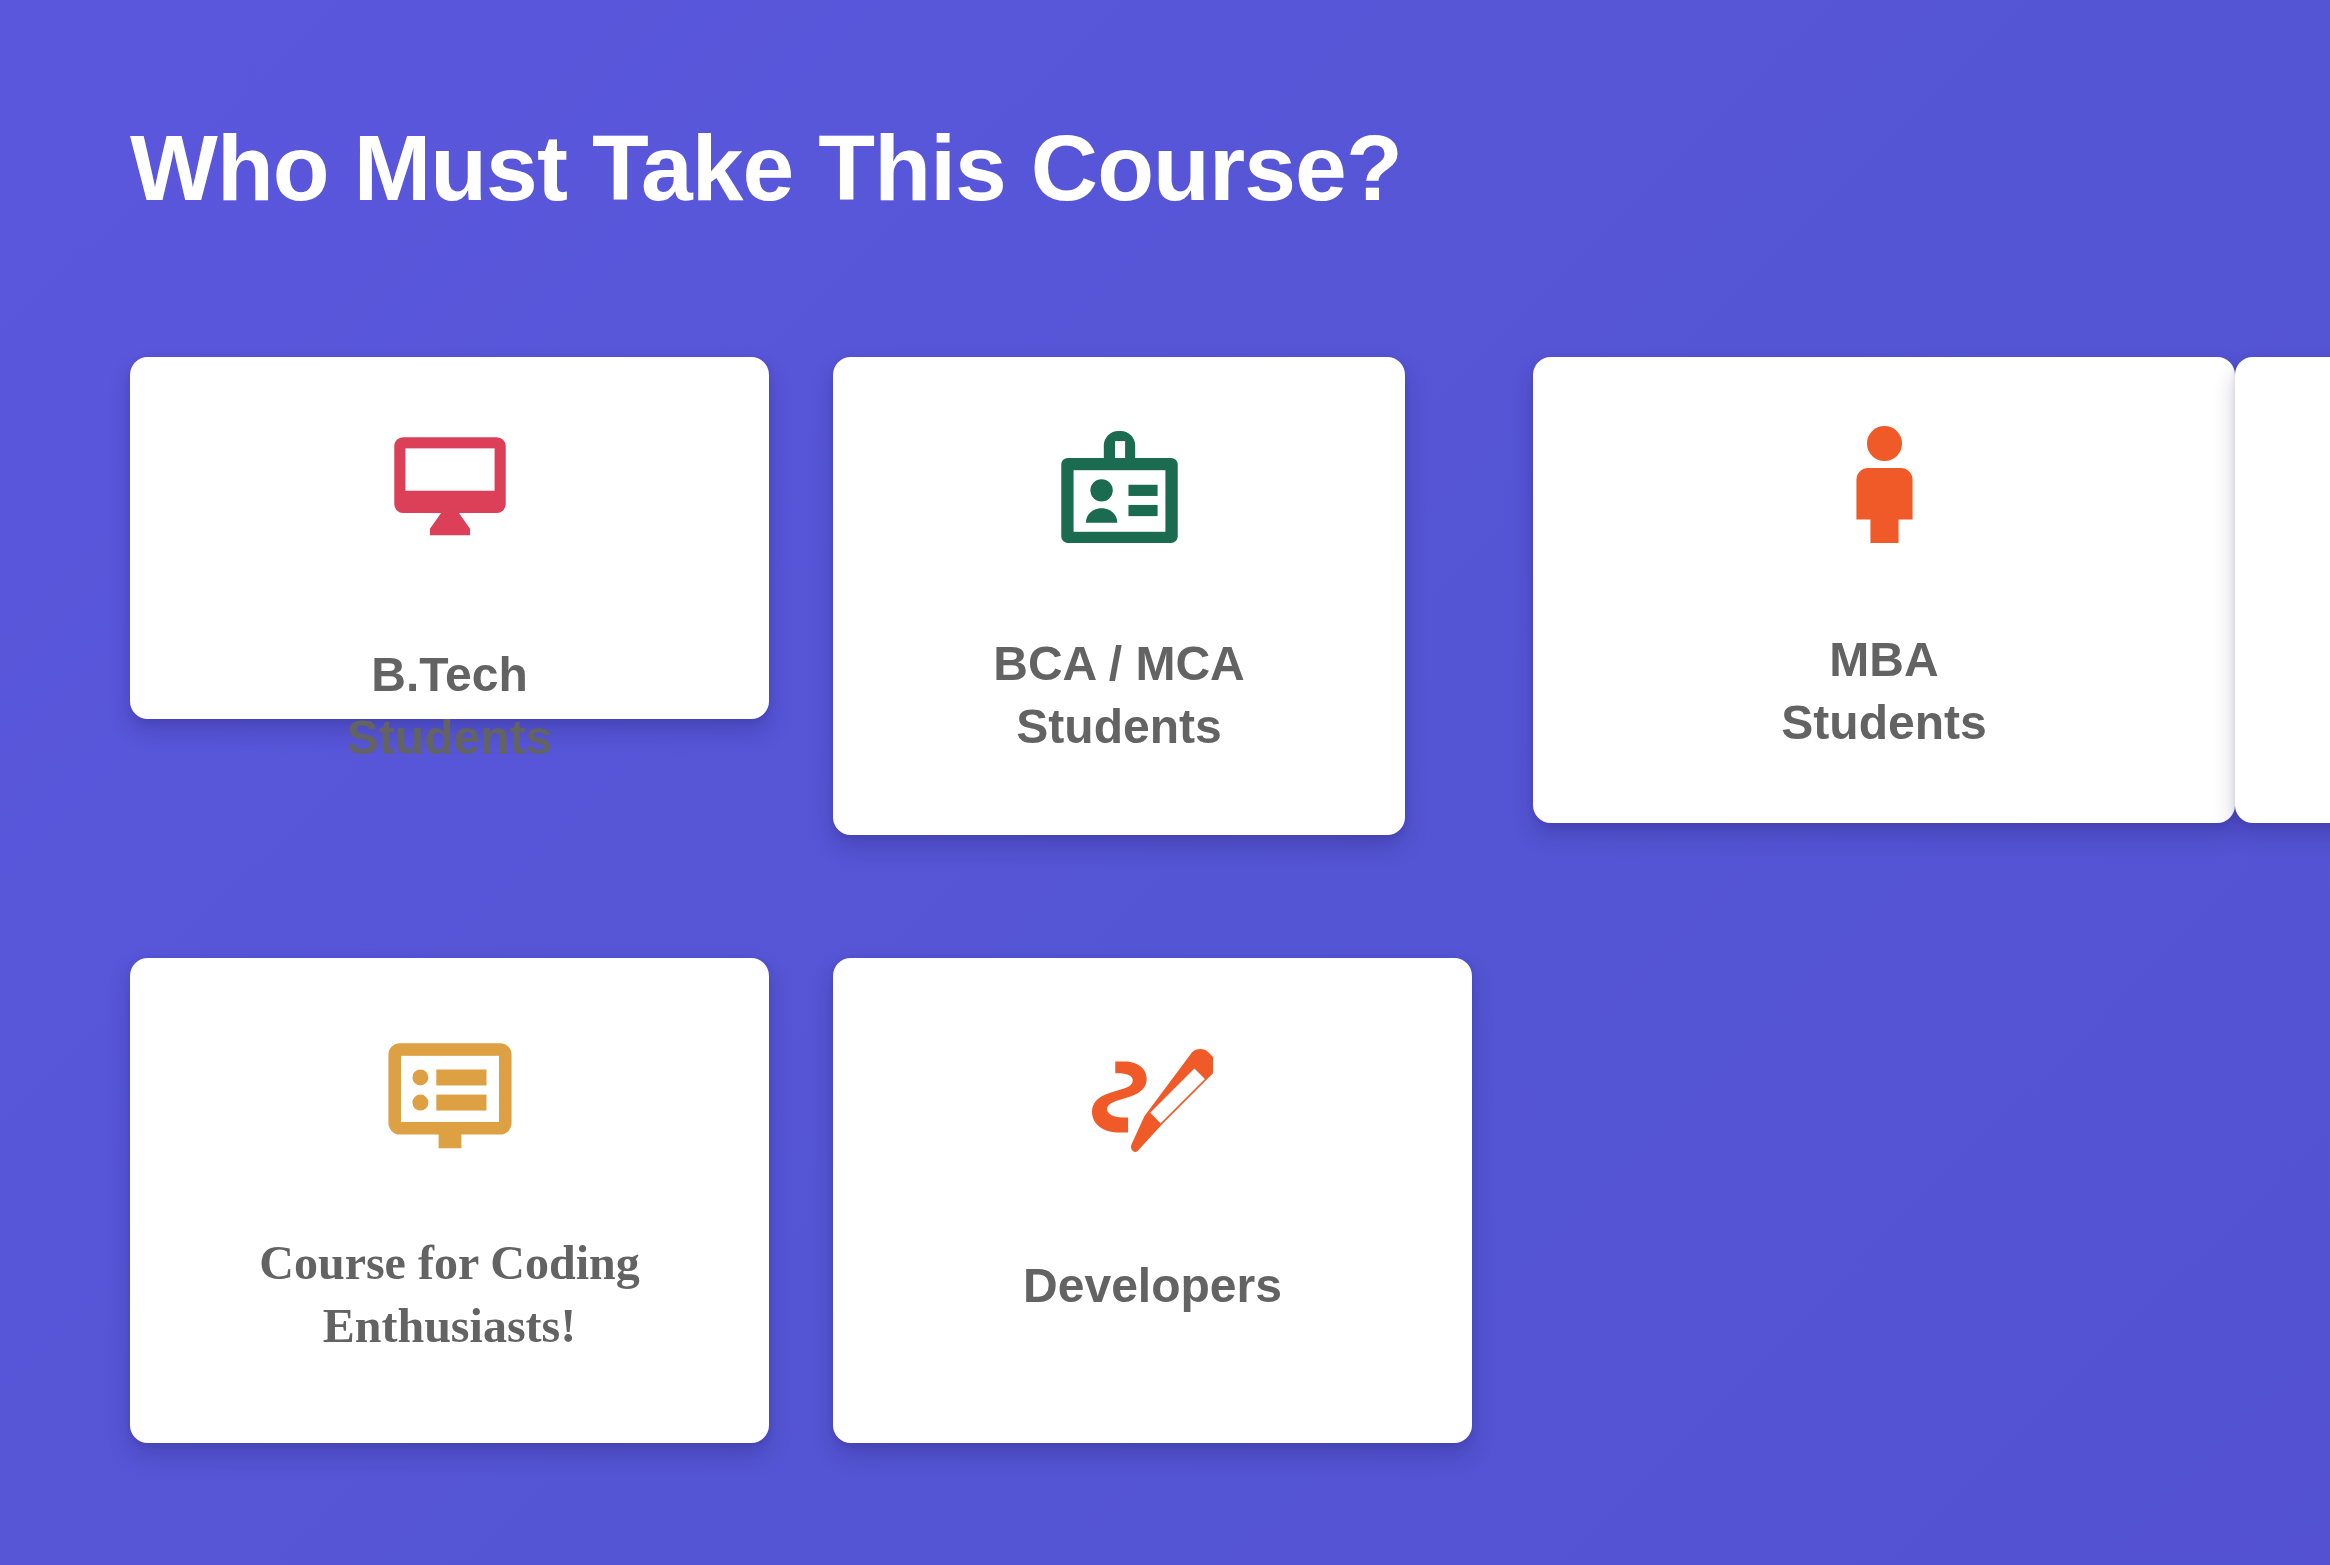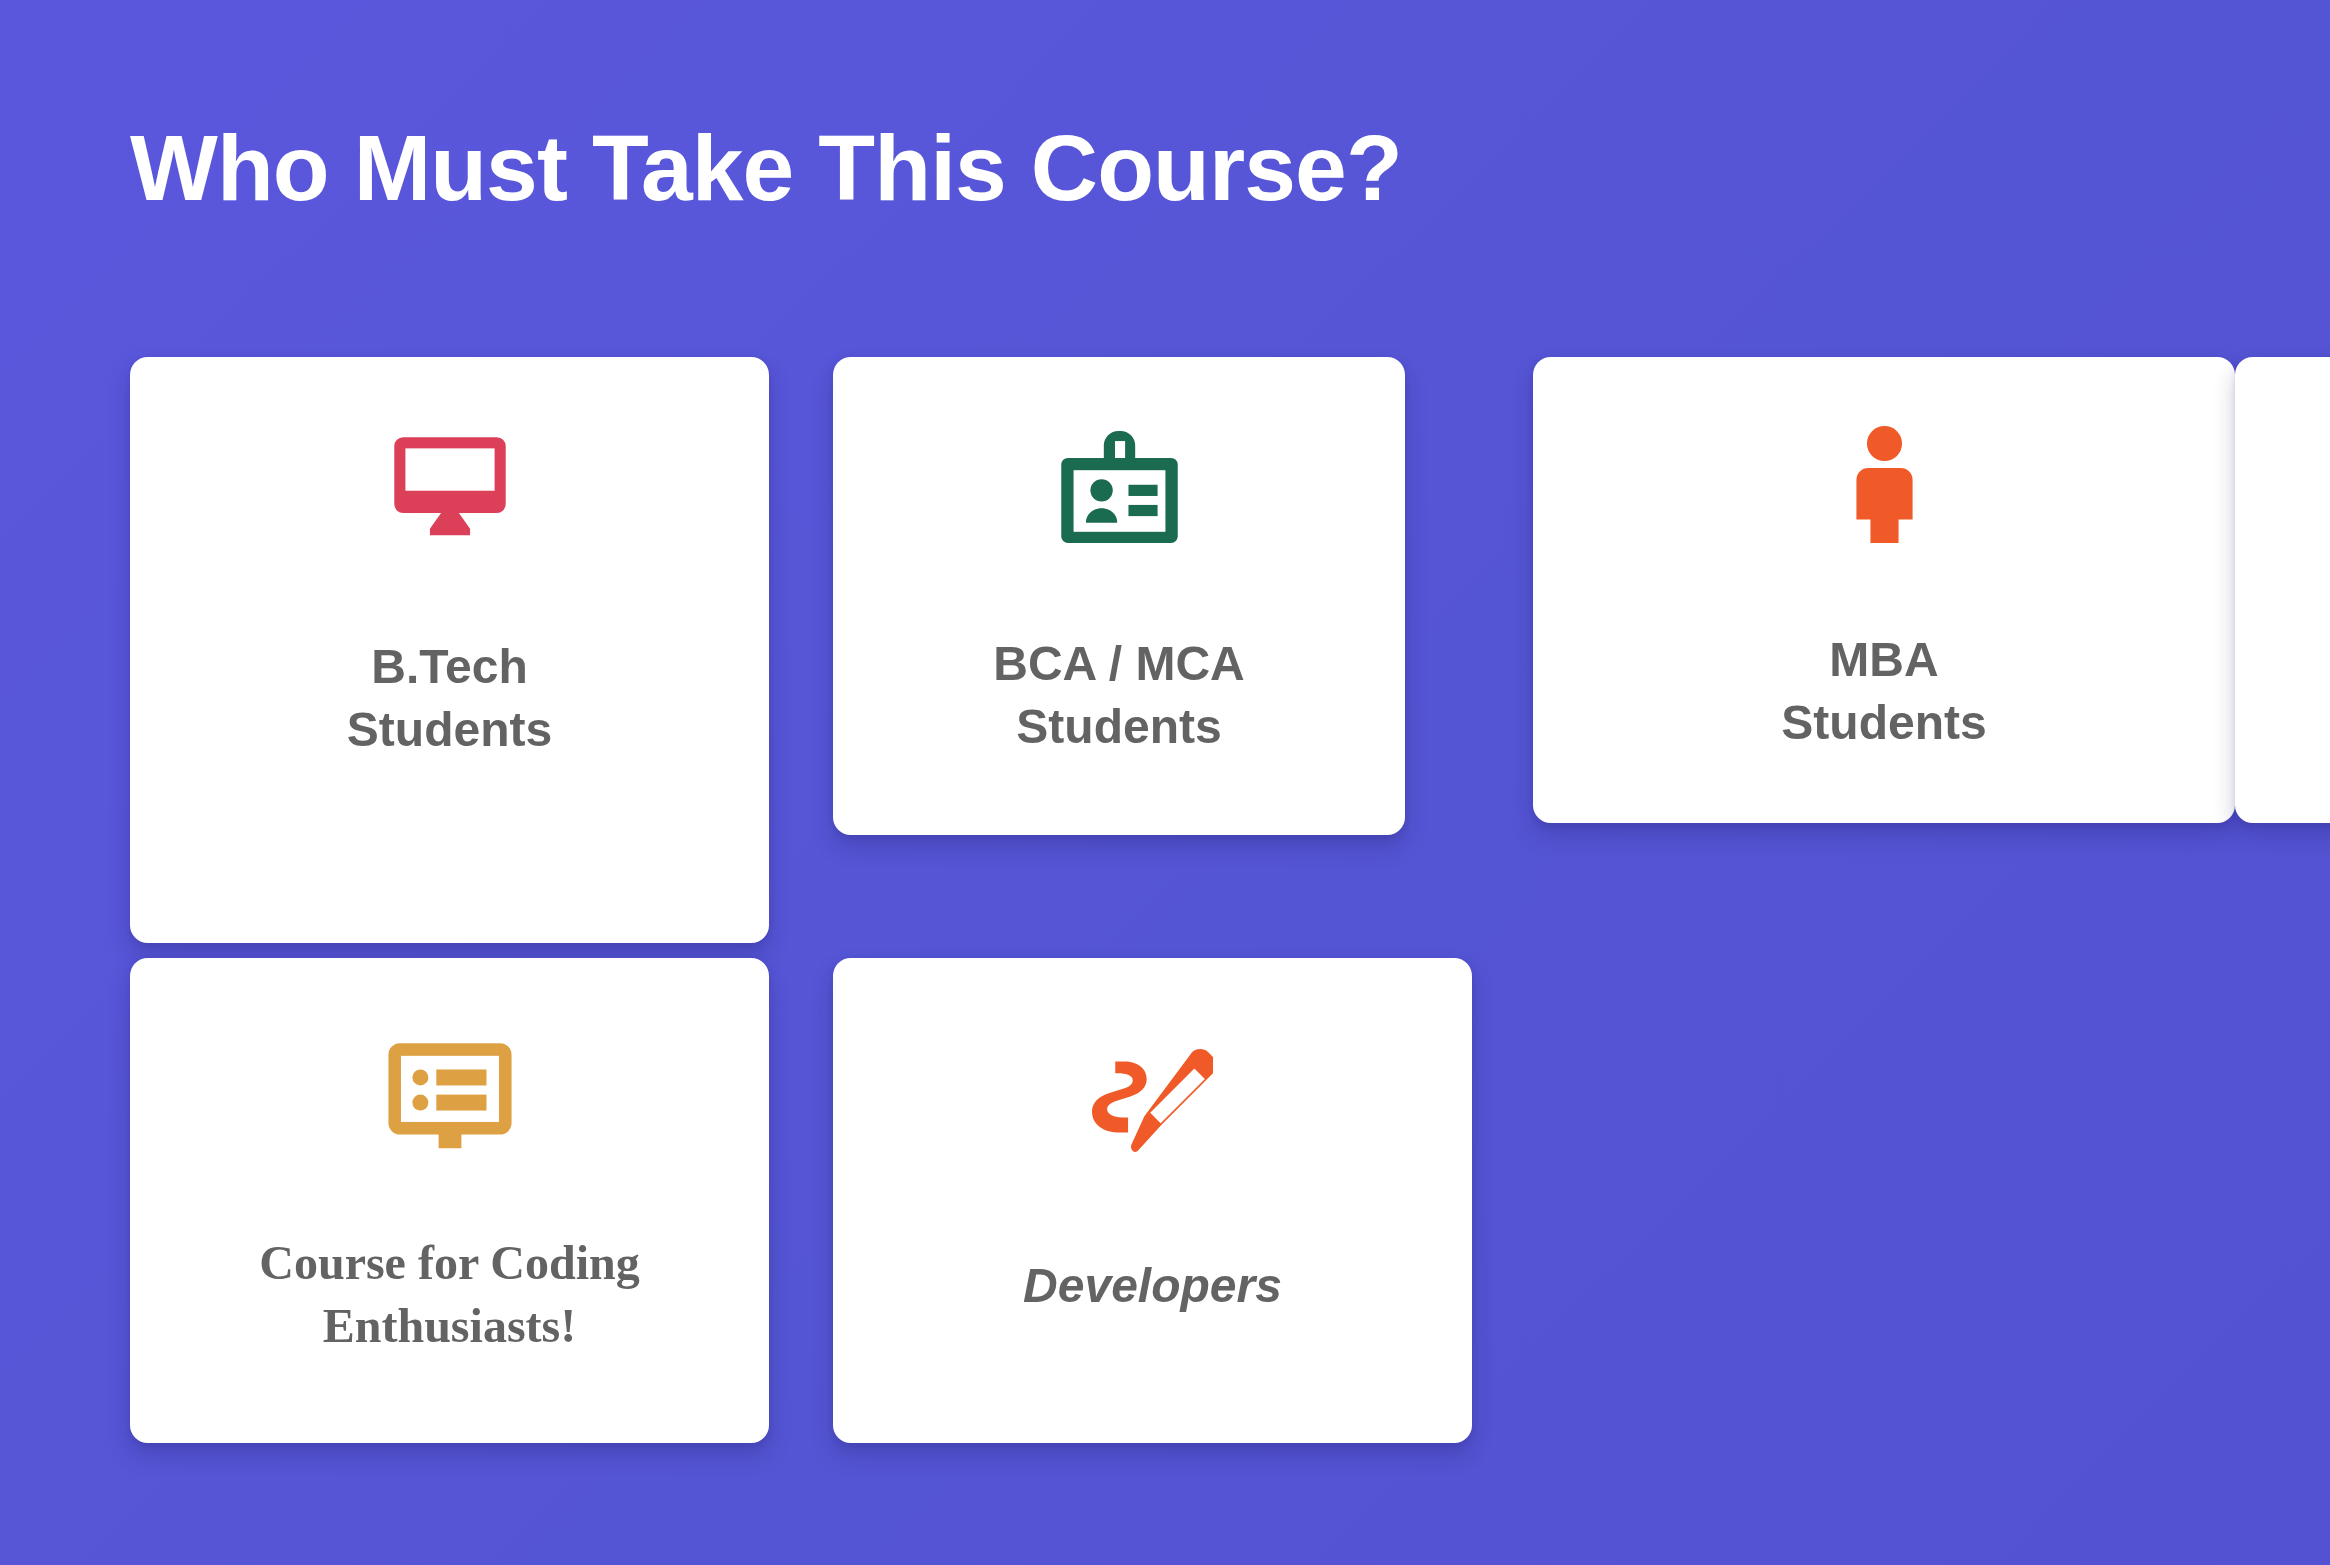--- a/index.html
+++ b/index.html
@@ -57,27 +57,27 @@
     text-align:center;
     color:#636363;
     font-weight:bold;
     font-size:48px;
     line-height:1.32;
     padding:0 17px;
     white-space:pre-line;
   }
 
   
-  #card-0 { left:130px;  top:357px;  width:639px; height:586px; }
+  #card-0 { left:130px;  top:357px;  width:639px; height:362px;gap:8px; }
   #card-1 { left:833px; top:357px;  width:572px; height:478px; }
   #card-2 { left:1533px; top:357px;  width:702px; height:466px; }
   #card-3 { left:2235px; top:357px;  width:639px; height:466px; }
   
   #card-4 { left:130px;  top:958px; width:639px; height:485px; }
-  #card-5 { left:833px; top:958px; width:639px; height:485px;font-style:italic; }
+  #card-5 { left:833px; top:958px; width:639px; height:485px; }
 
   #card-0 .card-icon { margin-top:78px; height:107px; }
   #card-1 .card-icon { margin-top:74px; height:112px; }
   #card-2 .card-icon { margin-top:69px; height:117px; }
   #card-3 .card-icon { margin-top:80px; height:103px; }
   #card-4 .card-icon { margin-top:83px; height:114px; }
   #card-5 .card-icon { margin-top:85px; height:114px; }
 
   #card-0 .card-label { margin-top:93px; }
   #card-1 .card-label { margin-top:89px; }

